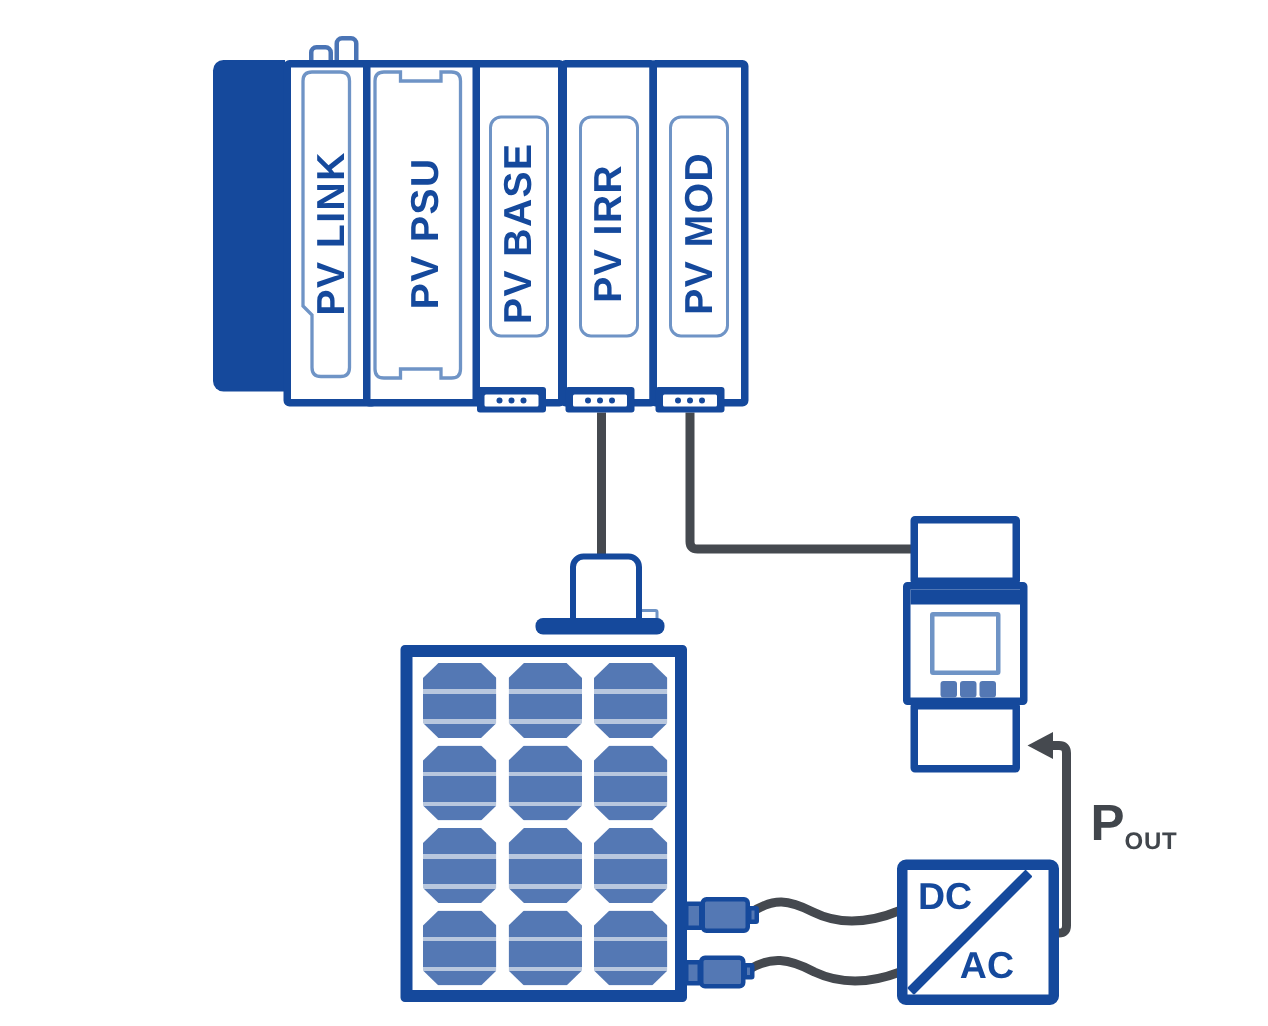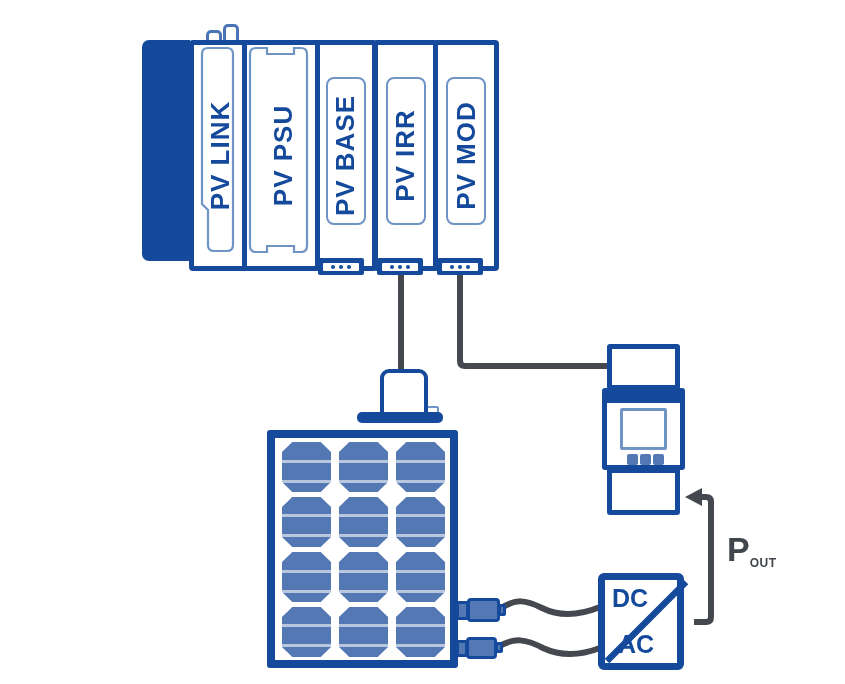--- a/index.html
+++ b/index.html
@@ -79,21 +79,21 @@
   }
   .mc4{background:#5478b4;border:3px solid #15499c;box-sizing:border-box;}
   .mc4-collar-top{left:456px;top:601px;width:13px;height:19px;border-radius:2px;}
   .mc4-body-top{left:467px;top:598px;width:33px;height:24px;border-radius:4px;}
   .mc4-nub-top{left:498px;top:604px;width:8px;height:12px;border-radius:2px;}
   .mc4-collar-bot{left:456px;top:640px;width:12px;height:17px;border-radius:2px;}
   .mc4-body-bot{left:466px;top:637px;width:31px;height:22px;border-radius:4px;}
   .mc4-nub-bot{left:495px;top:642px;width:8px;height:11px;border-radius:2px;}
   
   .inverter{
-    left:598px;top:573px;width:86px;height:97px;background:#fff;
+    left:598px;top:573px;width:108px;height:97px;background:#fff;
     border:7px solid #15499c;border-radius:6px;box-sizing:border-box;
   }
   .inv-label{position:absolute;font-weight:bold;font-size:25px;color:#15499c;line-height:1;}
   .inv-dc{left:7px;top:6px;}
   .inv-ac{right:23px;bottom:6px;}
   
   .meter-terminal{background:#fff;border:5px solid #15499c;border-radius:3px;box-sizing:border-box;}
   .mt-top{left:607px;top:344px;width:73px;height:46px;}
   .mt-bottom{left:607px;top:468px;width:73px;height:47px;}
   .meter-body{
@@ -103,21 +103,21 @@
   .meter-band{position:absolute;left:0;top:0;width:100%;height:10px;background:#15499c;}
   .meter-display{
     position:absolute;left:13px;top:15px;width:47px;height:42px;
     background:#fff;border:3px solid #6f94c6;border-radius:2px;box-sizing:border-box;
   }
   .meter-btn{position:absolute;top:61px;width:11px;height:11px;background:#5478b4;border-radius:2px;}
   .mb1{left:20px;} .mb2{left:33px;} .mb3{left:46px;}
   
   .pout{left:727px;top:532px;color:#41464c;font-weight:bold;line-height:1;}
   .pout-sym{font-size:34px;}
-  .pout-sub{font-size:12px;vertical-align:-6px;letter-spacing:0.5px;}
+  .pout-sub{font-size:16px;vertical-align:-6px;letter-spacing:0.5px;}
   svg{display:block;}
 </style>
 </head>
 <body>
 
 <div id="stage">
 
   <svg class="abs" width="845" height="684" viewBox="0 0 845 684" style="left:0;top:0;">
 
     <path d="M401,275 V372" fill="none" stroke="#45494f" stroke-width="6"></path>

